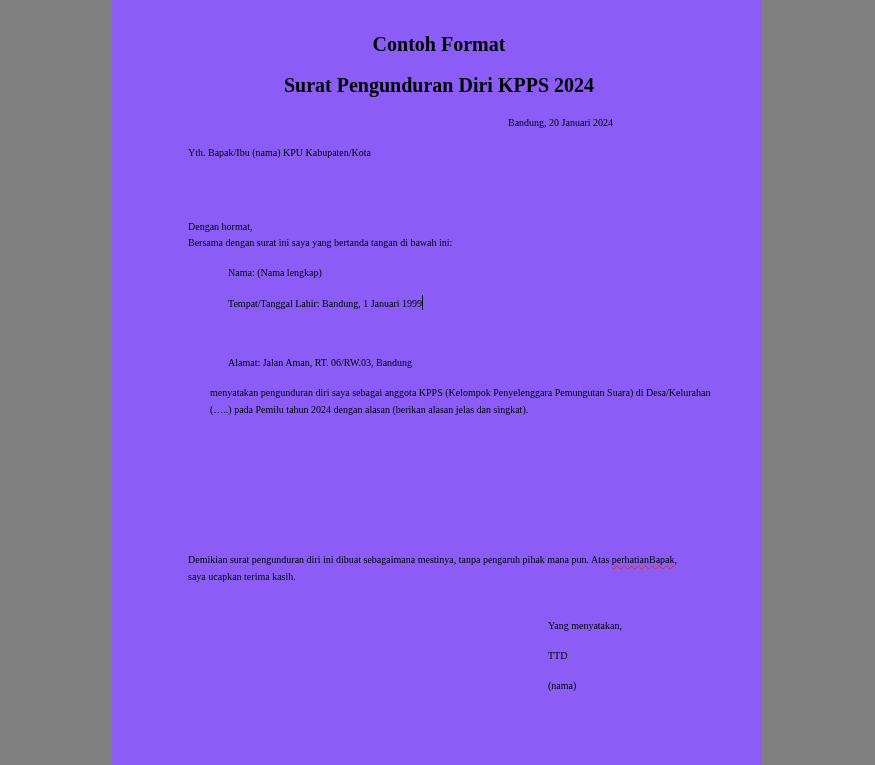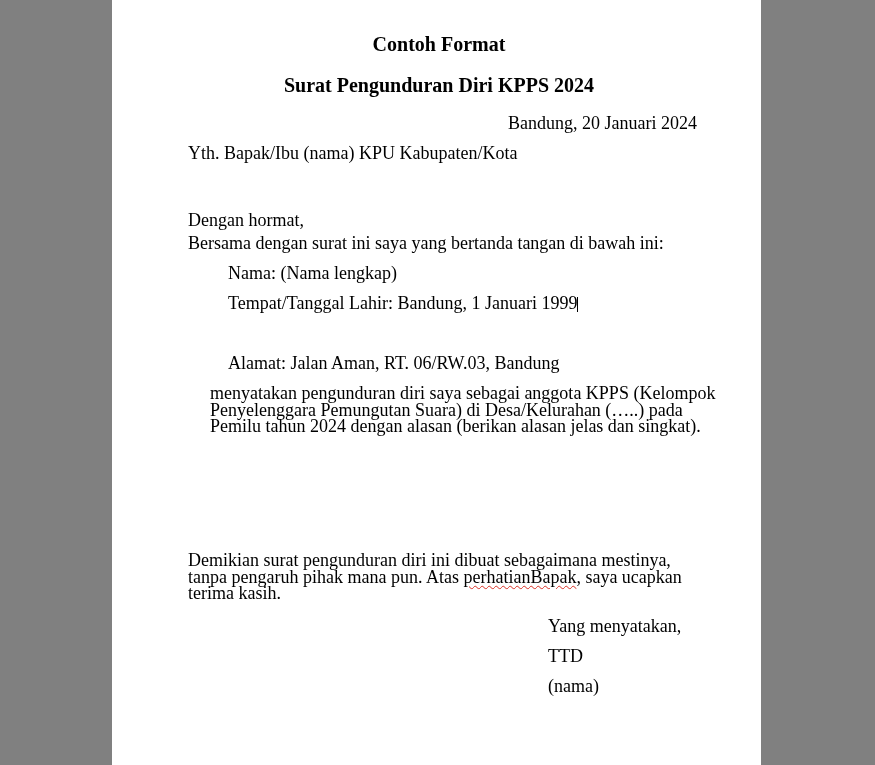--- a/index.html
+++ b/index.html
@@ -6,28 +6,28 @@
   body {
     width: 875px; height: 765px; overflow: hidden;
     background: #808080;
     font-family: "Liberation Serif", serif;
     color: #000;
     position: relative;
   }
   .page {
     position: absolute; left: 112px; top: 0;
     width: 649px; height: 765px;
-    background: #ffffff;
+    background: #8b5cf6;
   }
   .abs { position: absolute; white-space: nowrap; }
   .title {
     position: absolute; left: 0; width: 654px; text-align: center;
     font-weight: bold; font-size: 20px;
   }
-  .body-text { font-size: 18px; line-height: 16.5px; }
+  .body-text { font-size: 10px; line-height: 16.5px; }
   .para { position: absolute; left: 76px; width: 520px; white-space: normal; }
   .squiggle {
     text-decoration: underline wavy #d93025;
     text-decoration-thickness: 1px;
     text-underline-offset: 2px;
   }
   .caret {
     display: inline-block; width: 1px; height: 15px;
     background: #000; vertical-align: -3px; margin-left: 0px;
   }
@@ -37,21 +37,21 @@
 
 <div class="page">
 
   <div class="title" style="top:33px;">Contoh Format</div>
   <div class="title" style="top:74px;">Surat Pengunduran Diri KPPS 2024</div>
 
   <div class="abs body-text" style="left:396px; top:115px;">Bandung, 20 Januari 2024</div>
 
   <div class="abs body-text" style="left:76px; top:145px;">Yth. Bapak/Ibu (nama) KPU Kabupaten/Kota</div>
 
-  <div class="abs body-text" style="left:76px; top:212px;">Dengan hormat,</div>
+  <div class="abs body-text" style="left:76px; top:219px;">Dengan hormat,</div>
 
   <div class="abs body-text" style="left:76px; top:235px;">Bersama dengan surat ini saya yang bertanda tangan di bawah ini:</div>
 
   <div class="abs body-text" style="left:116px; top:265px;">Nama: (Nama lengkap)</div>
   <div class="abs body-text" style="left:116px; top:295px;">
     <span>Tempat/Tanggal Lahir: Bandung, 1 Januari 1999</span><span class="caret"></span>
   </div>
   <div class="abs body-text" style="left:116px; top:355px;">Alamat: Jalan Aman, RT. 06/RW.03, Bandung</div>
 
   <div class="para body-text" style="top:385px;margin-left:22px;">menyatakan pengunduran diri saya sebagai anggota KPPS (Kelompok Penyelenggara Pemungutan Suara) di Desa/Kelurahan (…..) pada Pemilu tahun 2024 dengan alasan (berikan alasan jelas dan singkat).</div>

